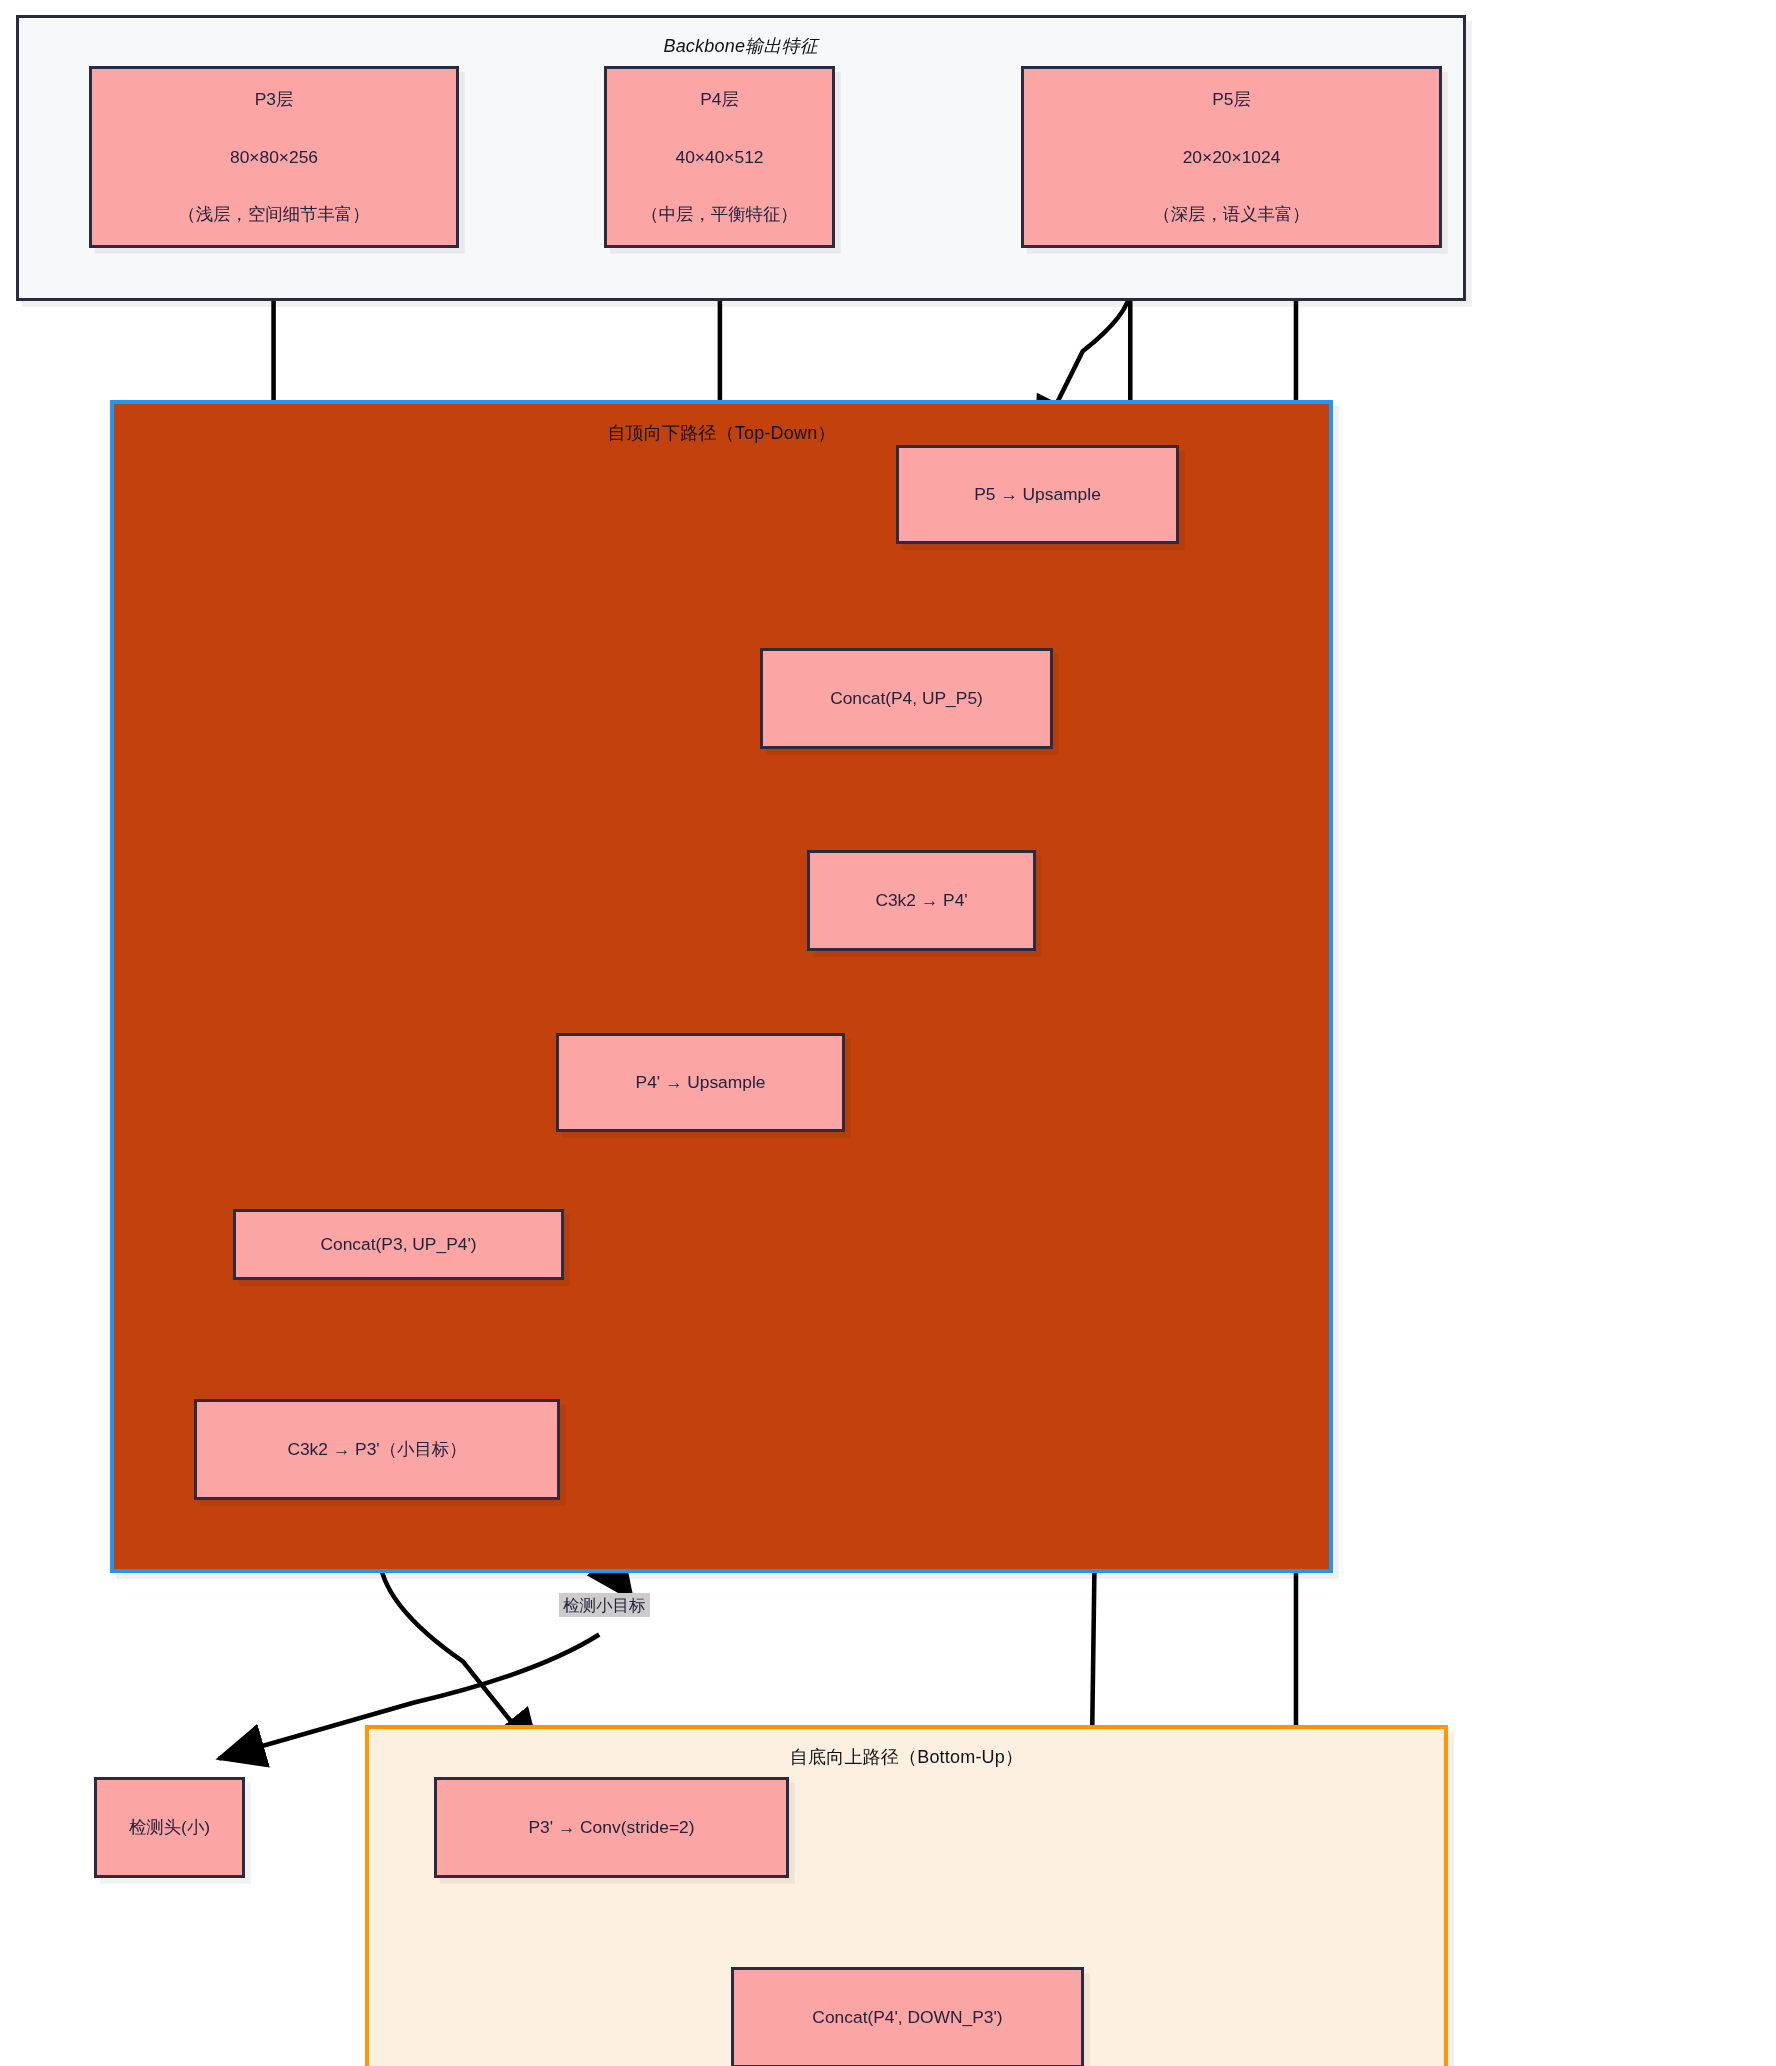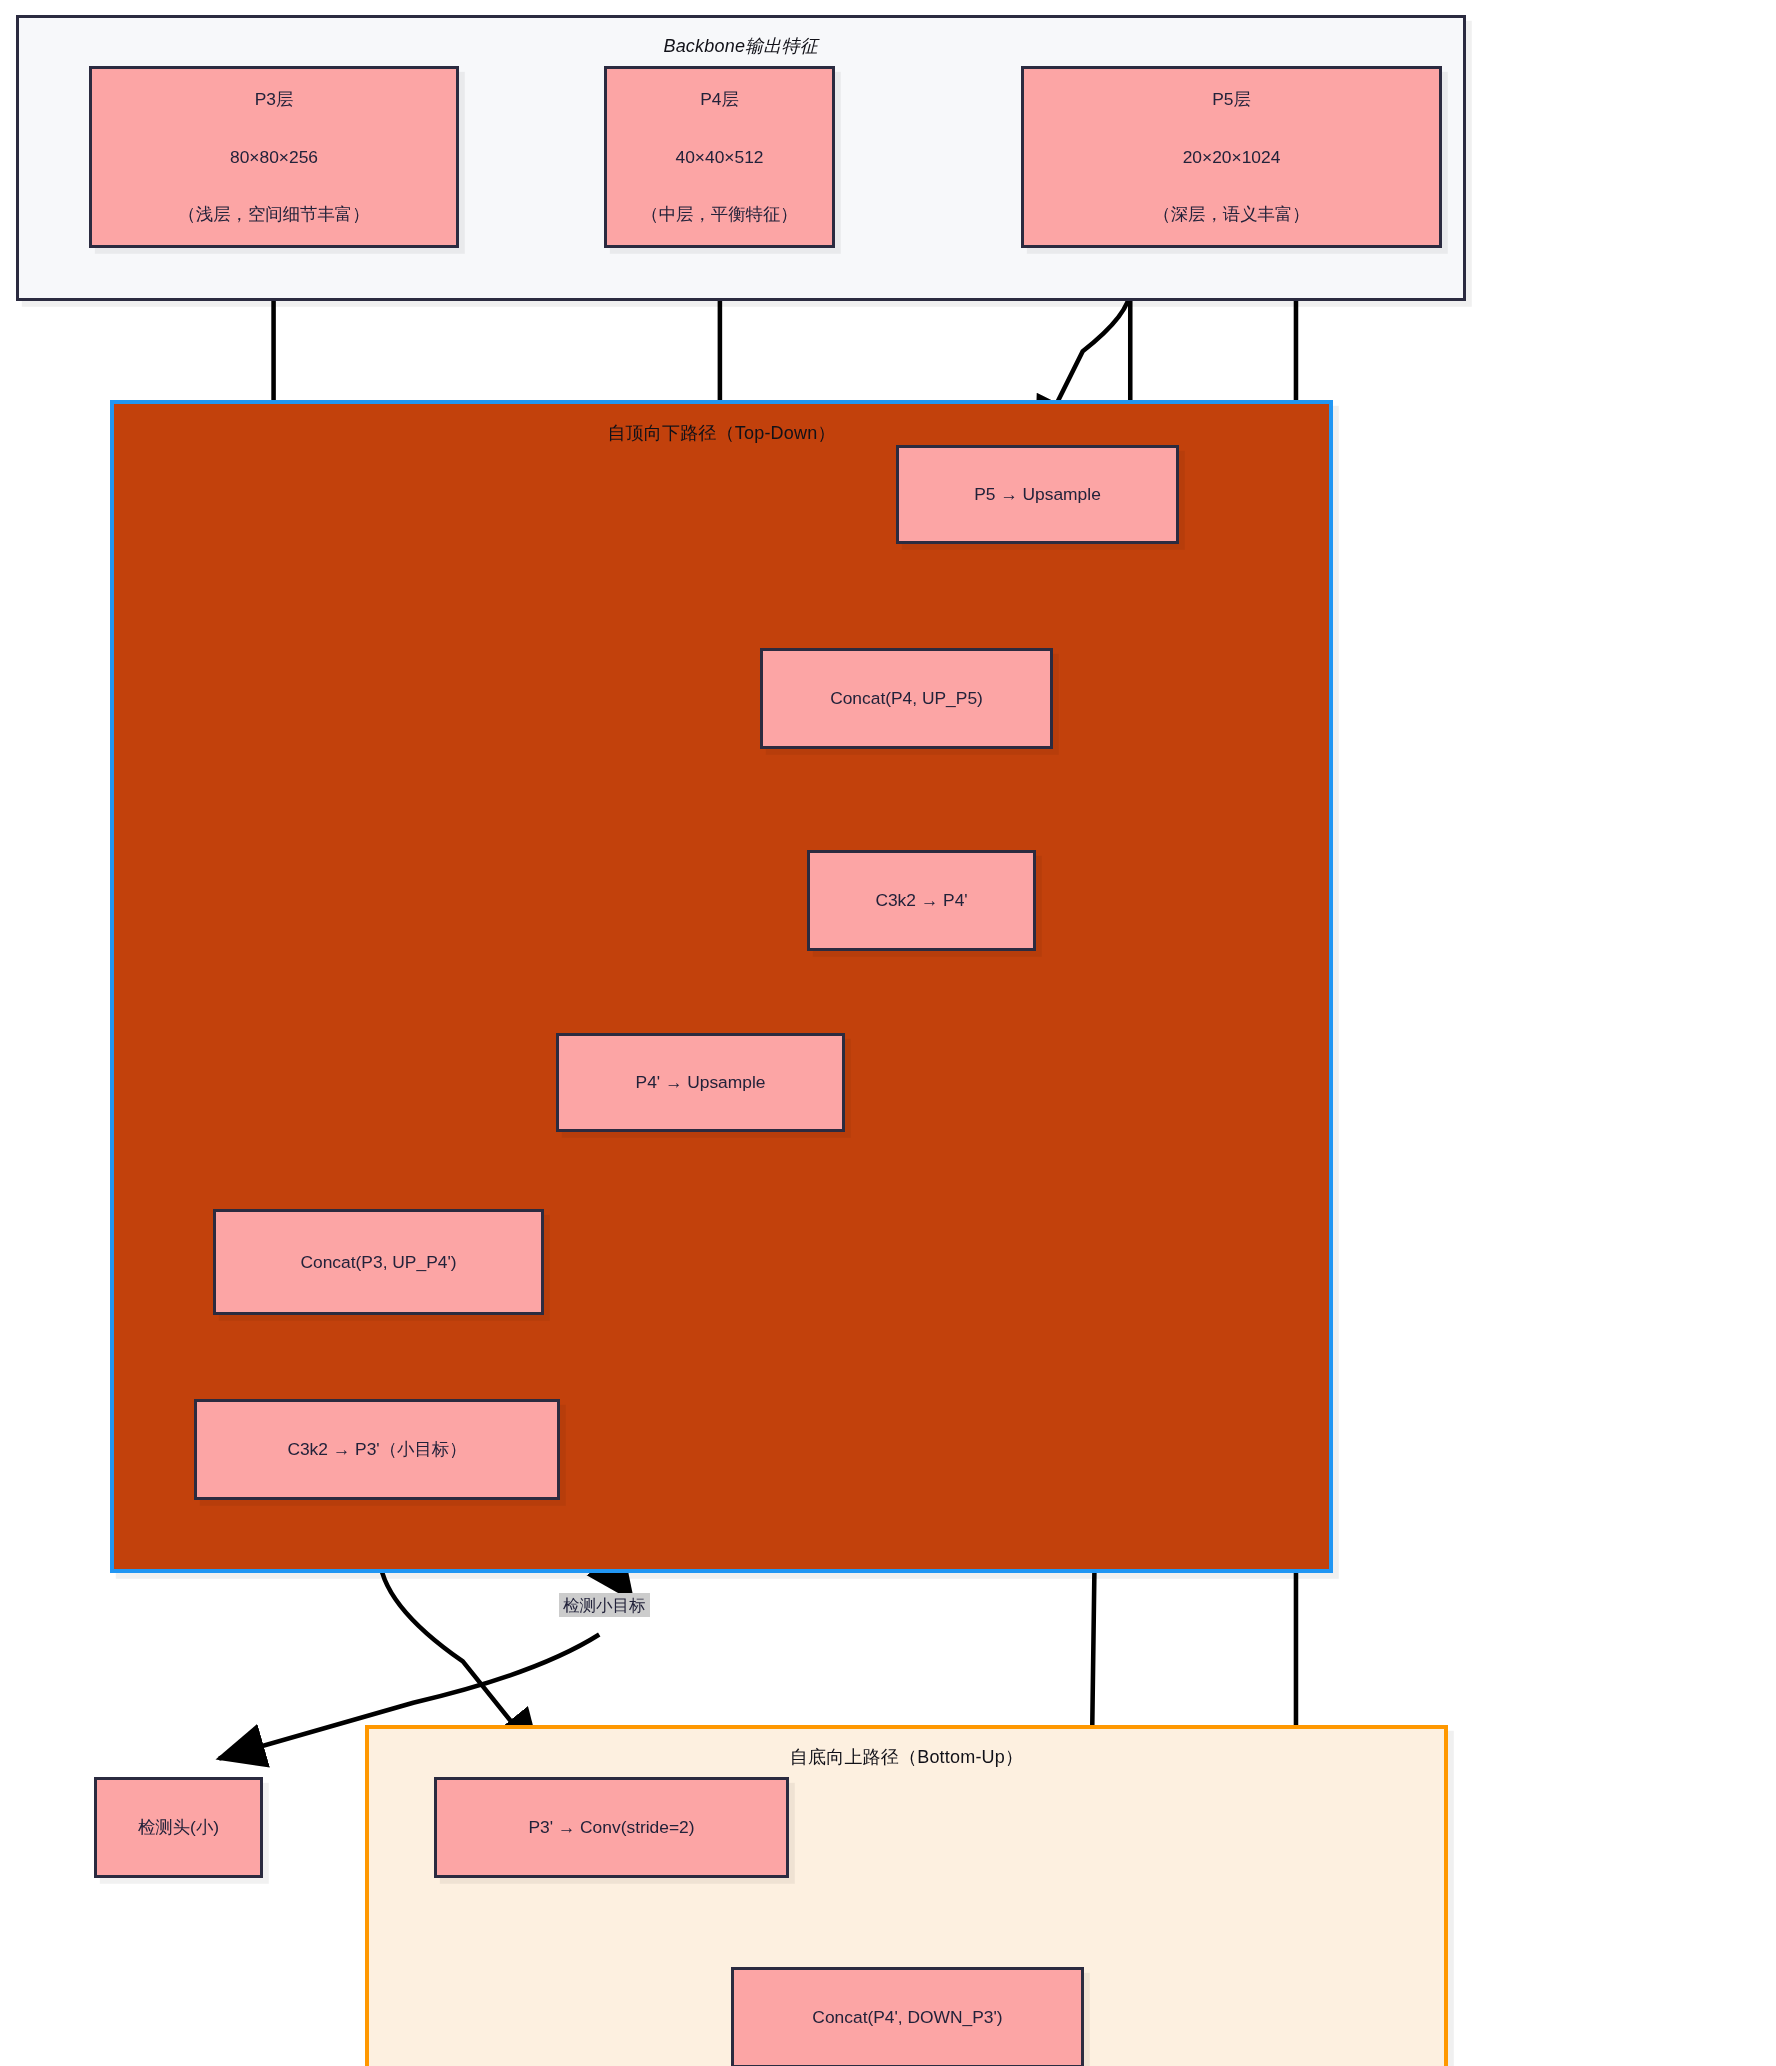--- a/index.html
+++ b/index.html
@@ -148,26 +148,26 @@
 （深层，语义丰富）</div>
 
   <div class="group grp-topdown">
     <div class="grp-title">自顶向下路径（Top-Down）</div>
   </div>
 
   <div class="node" style="left:896px;top:445px;width:283px;height:99px;">P5 → Upsample</div>
   <div class="node" style="left:760px;top:648px;width:293px;height:101px;">Concat(P4, UP_P5)</div>
   <div class="node" style="left:807px;top:850px;width:229px;height:101px;">C3k2 → P4'</div>
   <div class="node" style="left:556px;top:1033px;width:289px;height:99px;">P4' → Upsample</div>
-  <div class="node" style="left:213px;top:1209px;width:331px;height:106px;text-align:right;">Concat(P3, UP_P4')</div>
+  <div class="node" style="left:233px;top:1209px;width:331px;height:71px;text-align:right;">Concat(P3, UP_P4')</div>
   <div class="node" style="left:194px;top:1399px;width:366px;height:101px;">C3k2 → P3'（小目标）</div>
 
   <div class="edge-label" style="left:559px;top:1593px;">检测小目标</div>
 
-  <div class="node" style="left:94px;top:1777px;width:169px;height:101px;">检测头(小)</div>
+  <div class="node" style="left:94px;top:1777px;width:151px;height:101px;">检测头(小)</div>
 
   <div class="group grp-bottomup">
     <div class="grp-title">自底向上路径（Bottom-Up）</div>
   </div>
 
   <div class="node" style="left:434px;top:1777px;width:355px;height:101px;">P3' → Conv(stride=2)</div>
   <div class="node" style="left:731px;top:1967px;width:353px;height:101px;">Concat(P4', DOWN_P3')</div>
 
 </div>
 

